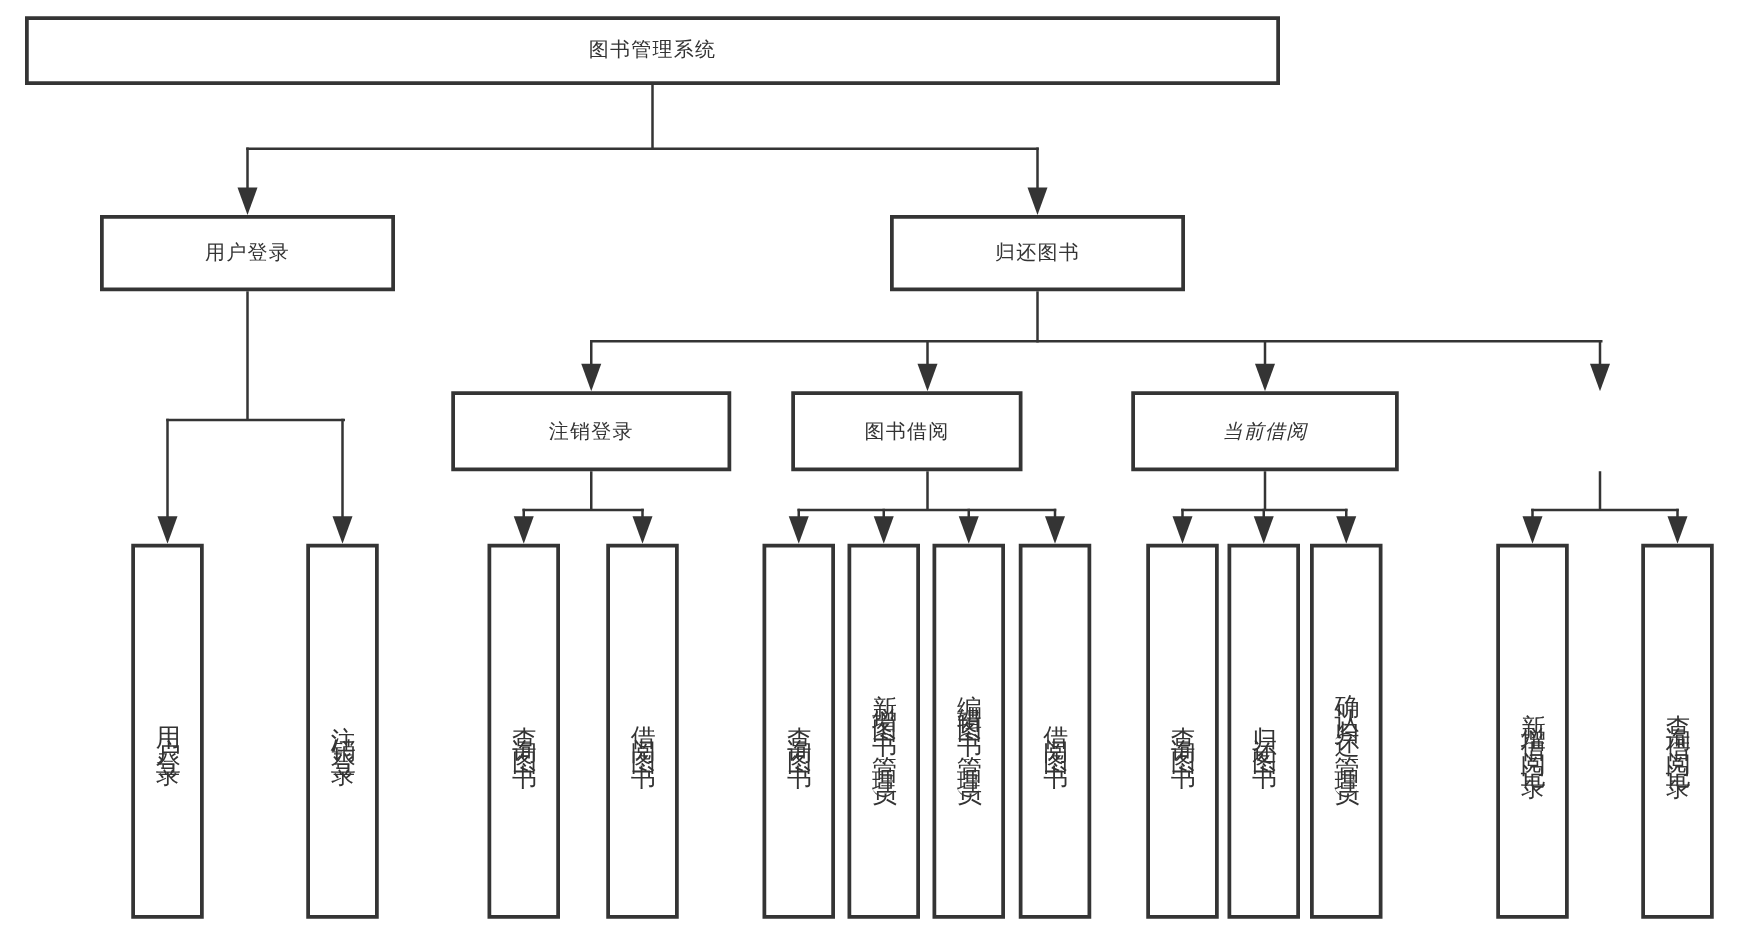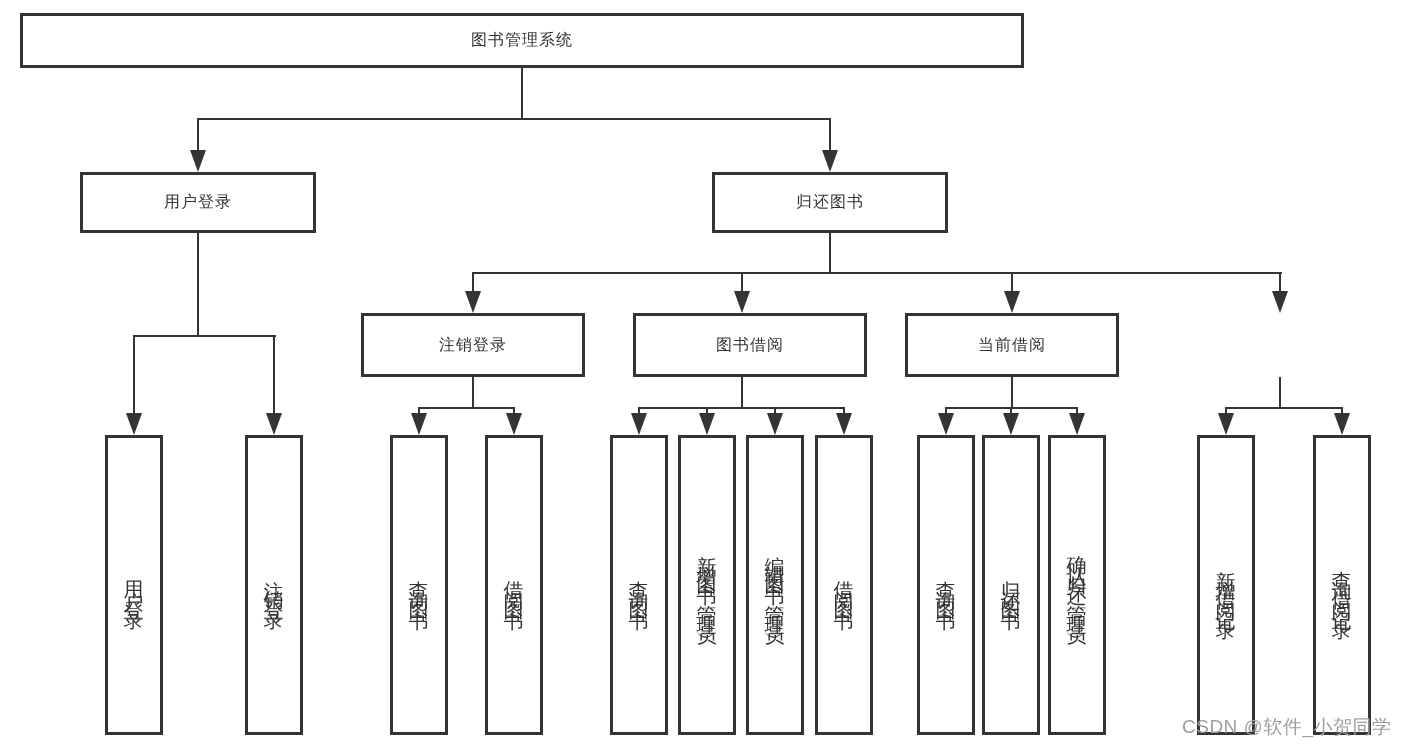--- a/index.html
+++ b/index.html
@@ -63,24 +63,24 @@
   <div class="ln" style="left:1011px;top:272px;width:2px;height:22px;"></div>
   <div class="ln" style="left:1279px;top:272px;width:2px;height:22px;"></div>
   <div class="arw" style="left:465px;top:291px;"></div>
   <div class="arw" style="left:734px;top:291px;"></div>
   <div class="arw" style="left:1004px;top:291px;"></div>
   <div class="arw" style="left:1272px;top:291px;"></div>
 
   <div class="box hbox" style="left:361px;top:313px;width:224px;height:64px;">
     <span>注销登录</span>
   </div>
-  <div class="box hbox" style="left:633px;top:313px;width:234px;height:64px;">
+  <div class="box hbox" style="left:633px;top:313px;width:185px;height:64px;">
     <span>图书借阅</span>
   </div>
-  <div class="box hbox" style="left:905px;top:313px;width:214px;height:64px;">
+  <div class="box hbox" style="left:905px;top:313px;width:214px;height:64px;font-style:italic;">
     <span>当前借阅</span>
   </div>
 
   <div class="ln" style="left:472px;top:377px;width:2px;height:31px;"></div>
   <div class="ln" style="left:418px;top:407px;width:97px;height:2px;"></div>
   <div class="ln" style="left:418px;top:407px;width:2px;height:9px;"></div>
   <div class="ln" style="left:513px;top:407px;width:2px;height:9px;"></div>
   <div class="arw" style="left:411px;top:413px;"></div>
   <div class="arw" style="left:506px;top:413px;"></div>
 
@@ -148,15 +148,14 @@
     <span class="vtext">确认归还（管理员）</span>
   </div>
 
   <div class="box vbox" style="left:1197px;top:435px;width:58px;height:300px;">
     <span class="vtext">新增借阅记录</span>
   </div>
   <div class="box vbox" style="left:1313px;top:435px;width:58px;height:300px;">
     <span class="vtext">查询借阅记录</span>
   </div>
 
-  <div id="watermark">CSDN @软件_小贺同学</div>
 
 </div>
 
 </body></html>

